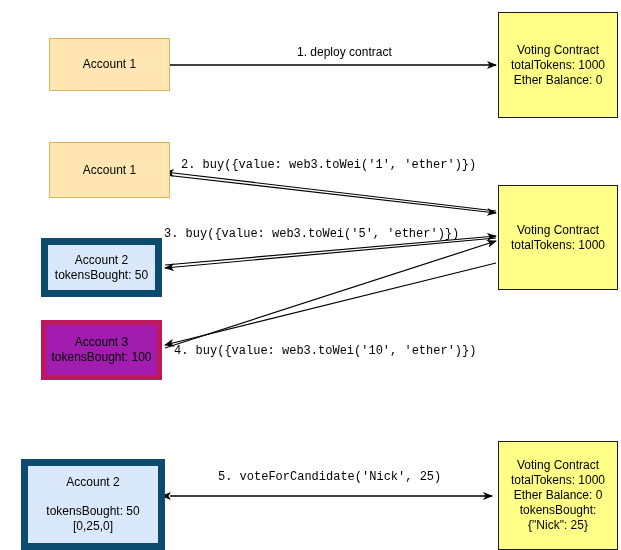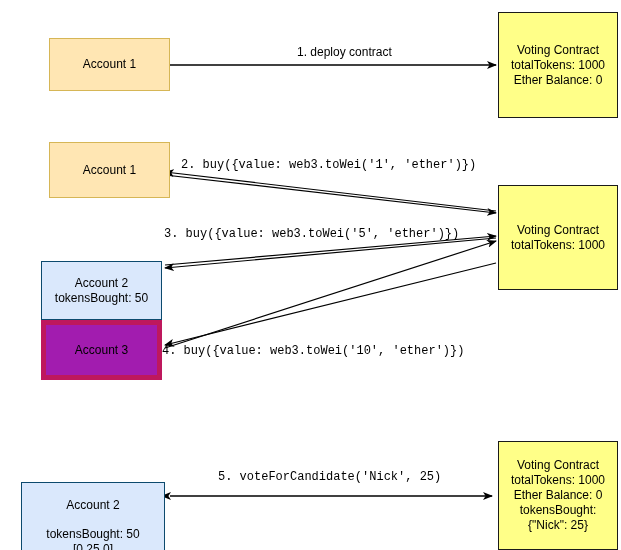--- a/index.html
+++ b/index.html
@@ -28,22 +28,21 @@
     color: #000000;
     white-space: nowrap;
   }
   .box.account-yellow {
     background: #ffe6b3;
     border: 1px solid #d6b656;
     margin-left: 8px;
   }
   .box.account-blue {
     background: #dae8fc;
-    border: 1px solid #0c4a6e;
-    margin-top: 23px;
+    border: 7px solid #0c4a6e;
   }
   .box.account-red {
     background: #a21caf;
     border: 5px solid #be185d;
     text-align: right;
   }
   .box.contract {
     background: #ffff88;
     border: 1.6px solid #1a1a1a;
   }
@@ -119,32 +118,33 @@
     <div>Account 1</div>
   </div>
 
   <div class="box account-blue" style="left:41px; top:238px; width:121px; height:59px;">
     <div>Account 2</div>
     <div>tokensBought: 50</div>
   </div>
 
   <div class="box account-red" style="left:41px; top:320px; width:121px; height:60px;">
     <div>Account 3</div>
+    <div>tokensBought: 100</div>
   </div>
 
   <div class="box contract" style="left:498px; top:185px; width:120px; height:105px;">
     <div class="title">Voting Contract</div>
     <div>totalTokens: 1000</div>
   </div>
 
   <div class="edge-label" style="left:181px; top:158px;">2. buy({value: web3.toWei('1', 'ether')})</div>
 
   <div class="edge-label" style="left:164px; top:227px;">3. buy({value: web3.toWei('5', 'ether')})</div>
 
-  <div class="edge-label" style="left:162px; top:344px;">4. buy({value: web3.toWei('10', 'ether')})</div>
+  <div class="edge-label" style="left:174px; top:344px;">4. buy({value: web3.toWei('10', 'ether')})</div>
 
   <div class="box account-blue" style="left:21px; top:459px; width:144px; height:91px;">
     <div>Account 2</div>
     <div class="spacer"></div>
     <div>tokensBought: 50</div>
     <div>[0,25,0]</div>
   </div>
 
   <div class="box contract" style="left:498px; top:441px; width:120px; height:109px;">
     <div class="title">Voting Contract</div>

